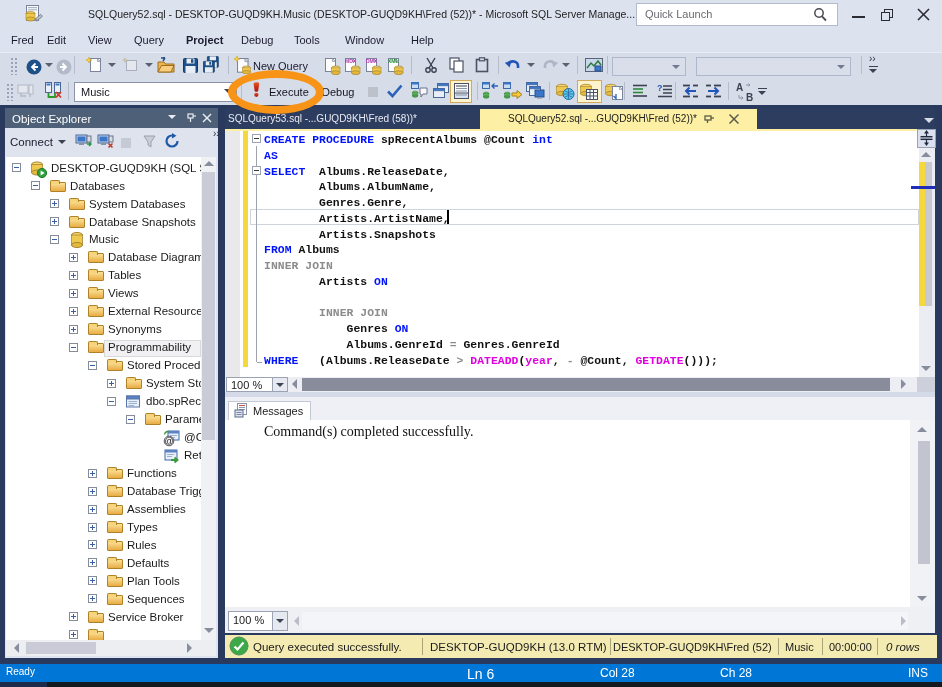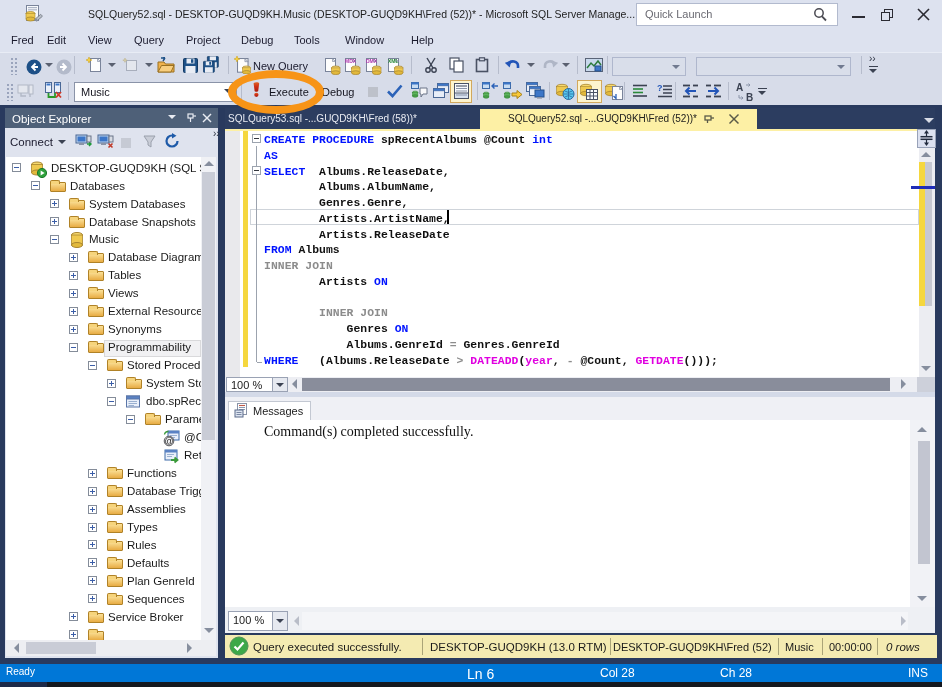--- a/index.html
+++ b/index.html
@@ -60,21 +60,21 @@
 <svg class="abs" style="left:917px;top:8px;" width="13" height="13" viewBox="0 0 13 13">
 <line x1="1" y1="1" x2="12" y2="12" stroke="#2B2B33" stroke-width="1.6"></line>
 <line x1="12" y1="1" x2="1" y2="12" stroke="#2B2B33" stroke-width="1.6"></line>
   </svg>
 
 <div class="abs" id="menubar"></div>
 <div class="menuitem" style="left:11px;">Fred</div>
 <div class="menuitem" style="left:47px;">Edit</div>
 <div class="menuitem" style="left:88px;">View</div>
 <div class="menuitem" style="left:134px;">Query</div>
-<div class="menuitem" style="left:186px;">Project</div>
+<div class="menuitem" style="left:186px;font-weight:bold;">Project</div>
 <div class="menuitem" style="left:241px;">Debug</div>
 <div class="menuitem" style="left:294px;">Tools</div>
 <div class="menuitem" style="left:345px;">Window</div>
 <div class="menuitem" style="left:411px;">Help</div>
 
 <div class="abs" id="toolbar1"></div>
 <div class="grip" style="left:10px;top:57px;"></div>
 <svg class="abs" style="left:26px;top:59px;" width="16" height="16" viewBox="0 0 16 16">
     <circle cx="8" cy="8" r="7.5" fill="#1D5087"></circle>
     <path d="M9.5 4.5 L6 8 L9.5 11.5 M6 8 L12 8" stroke="#fff" stroke-width="1.8" fill="none"></path>
@@ -545,21 +545,21 @@
 <div class="fold" style="left:101px;top:366px;"></div>
 <div class="treerow" style="left:121px;top:364px;">Types</div>
 <div class="exp plus" style="left:82px;top:383px;"></div>
 <div class="fold" style="left:101px;top:384px;"></div>
 <div class="treerow" style="left:121px;top:382px;">Rules</div>
 <div class="exp plus" style="left:82px;top:401px;"></div>
 <div class="fold" style="left:101px;top:402px;"></div>
 <div class="treerow" style="left:121px;top:400px;">Defaults</div>
 <div class="exp plus" style="left:82px;top:419px;"></div>
 <div class="fold" style="left:101px;top:420px;"></div>
-<div class="treerow" style="left:121px;top:418px;">Plan GenreId</div>
+<div class="treerow" style="left:121px;top:418px;">Plan Tools</div>
 <div class="exp plus" style="left:82px;top:437px;"></div>
 <div class="fold" style="left:101px;top:438px;"></div>
 <div class="treerow" style="left:121px;top:436px;">Sequences</div>
 <div class="exp plus" style="left:63px;top:455px;"></div>
 <div class="fold" style="left:82px;top:456px;"></div>
 <div class="treerow" style="left:102px;top:454px;">Service Broker</div>
 <div class="exp plus" style="left:63px;top:473px;"></div>
 <div class="fold" style="left:82px;top:474px;"></div>
 <div class="treerow" style="left:102px;top:492px;">Storage</div>
 </div>
@@ -592,21 +592,21 @@
 <div class="abs" style="left:225px;top:131px;width:15px;height:246px;background:#E9E9EC;"></div>
 <div class="abs" style="left:243px;top:131px;width:5px;height:236px;background:#F5D73E;"></div>
 <div class="abs" style="left:250px;top:209px;width:669px;height:16px;border:1px solid #CFD4DA;background:#fff;"></div>
 <div class="abs" style="left:264px;top:131px;width:648px;height:246px;font-family:'Liberation Mono',monospace;font-size:11.4px;overflow:hidden;color:#101010;font-weight:bold;letter-spacing:0.04px;" id="code">
 <div class="cl" style="top:3px;"><span class="kw">CREATE</span> <span class="kw">PROCEDURE</span> spRecentAlbums @Count <span class="kw">int</span></div>
 <div class="cl" style="top:19px;"><span class="kw">AS</span></div>
 <div class="cl" style="top:35px;"><span class="kw">SELECT</span>  Albums.ReleaseDate,</div>
 <div class="cl" style="top:50px;">        Albums.AlbumName,</div>
 <div class="cl" style="top:66px;">        Genres.Genre,</div>
 <div class="cl" style="top:82px;">        Artists.ArtistName,</div>
-<div class="cl" style="top:98px;">        Artists.ReleaseDate</div>
+<div class="cl" style="top:98px;">        Artists.Snapshots</div>
 <div class="cl" style="top:113px;"><span class="kw">FROM</span> Albums</div>
 <div class="cl" style="top:129px;"><span class="gy">INNER JOIN</span></div>
 <div class="cl" style="top:145px;">        Artists <span class="kw">ON</span></div>
 <div class="cl" style="top:176px;">        <span class="gy">INNER JOIN</span></div>
 <div class="cl" style="top:192px;">            Genres <span class="kw">ON</span></div>
 <div class="cl" style="top:224px;"><span class="kw">WHERE</span>   (Albums.ReleaseDate <span class="gy">&gt;</span> <span class="mg">DATEADD</span>(<span class="mg">year</span>, <span class="gy">-</span> @Count, <span class="mg">GETDATE</span>()));</div>
 <div class="cl" style="top:208px;">            Albums.GenreId <span class="gy">=</span> Genres.GenreId</div>
 </div>
 <div class="abs" style="left:447px;top:210px;width:1.5px;height:14px;background:#000;"></div>
 

